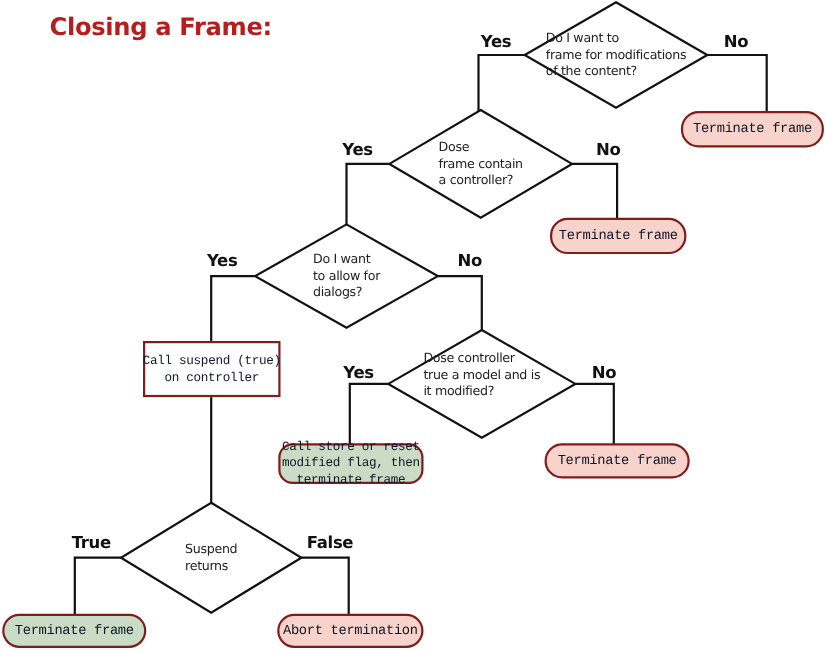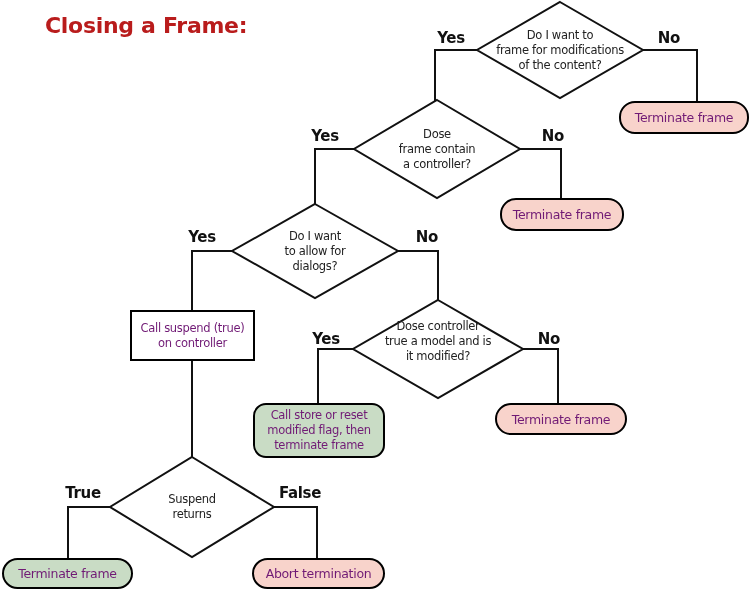--- a/index.html
+++ b/index.html
@@ -25,50 +25,50 @@
     left: 45px; top: 13px;
     font-size: 22px;
     font-weight: bold;
     letter-spacing: -0.3px;
     color: #b91c1c;
     white-space: nowrap;
   }
   .dtext {
     position: absolute;
     transform: translate(-50%, -50%);
-    text-align: center;
     font-size: 11.5px;
     line-height: 15px;
     letter-spacing: -0.3px;
     color: #222222;
     white-space: nowrap;
   }
   .dtext span { display: block; }
   .blabel {
     position: absolute;
     transform: translate(-50%, -50%);
     font-weight: bold;
     font-size: 15px;
     letter-spacing: -0.3px;
     color: #111111;
     white-space: nowrap;
   }
   .node {
     position: absolute;
     box-sizing: border-box;
-    border: 2px solid #000000;
+    border: 2px solid #7f1d1d;
     display: flex;
     flex-direction: column;
     align-items: center;
     justify-content: center;
     text-align: center;
     font-size: 12.5px;
     line-height: 15px;
     letter-spacing: -0.3px;
-    color: #701a75;
+    color: #0f172a;
+    font-family: Liberation Mono, monospace;
   }
   .node span { display: block; white-space: nowrap; }
   .pink  { background: #f8d3cb; border-radius: 16px; }
   .green { background: #c9dcc5; border-radius: 16px; }
   .green.multi { border-radius: 13px; font-size: 11.5px; }
   .proc  { background: #ffffff; border-radius: 0; font-size: 11.5px; }
 </style>
 </head>
 <body>
 
@@ -137,21 +137,21 @@
     <span>Call suspend (true)</span>
     <span>on controller</span>
   </div>
 
   <div class="node pink" style="left:619px; top:101px; width:130px; height:33px;">Terminate frame</div>
 
   <div class="node pink" style="left:500px; top:198px; width:124px; height:33px;">Terminate frame</div>
 
   <div class="node pink" style="left:495px; top:403px; width:132px; height:32px;">Terminate frame</div>
 
-  <div class="node green multi" style="left:253px; top:403px; width:132px; height:55px;">
+  <div class="node green multi" style="left:253px; top:403px; width:132px; height:37px;">
     <span>Call store or reset</span>
     <span>modified flag, then</span>
     <span>terminate frame</span>
   </div>
 
   <div class="node green" style="left:2px; top:558px; width:131px; height:31px;">Terminate frame</div>
 
   <div class="node pink" style="left:252px; top:558px; width:133px; height:31px;">Abort termination</div>
 
 </div>

